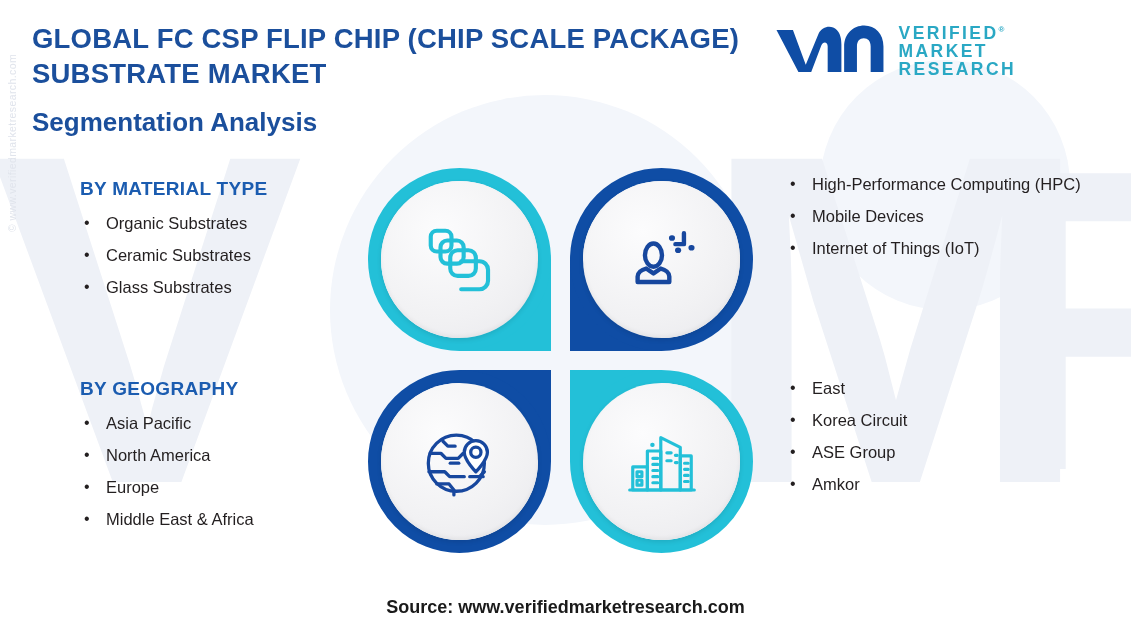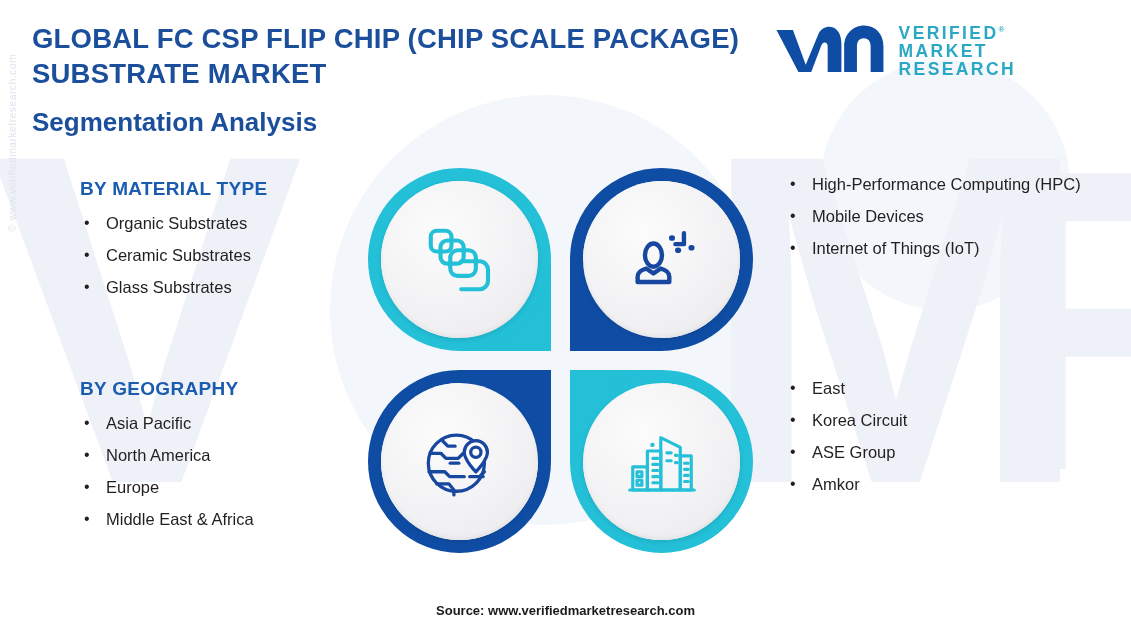--- a/index.html
+++ b/index.html
@@ -116,21 +116,21 @@
     width:157px; height:157px; border-radius:50%;
     background:radial-gradient(circle at 38% 32%, #fcfcfd 0%, #f1f1f3 62%, #e8e8ec 100%);
     box-shadow:0 2px 5px rgba(0,0,0,0.10), inset 0 -2px 4px rgba(0,0,0,0.05);
     display:flex; align-items:center; justify-content:center;
   }
   .q-icon { width:78px; height:78px; display:block; }
 
   
   .footer {
     position:absolute; left:0; bottom:12px; width:1131px;
-    text-align:center; font-size:13px; font-weight:700;
+    text-align:center; font-size:18px; font-weight:700;
     color:#1a1a1a; z-index:5;
   }
 </style>
 </head>
 <body>
 
 <div class="bg-wrap">
   <div class="bg-blob blob-1"></div>
   <div class="bg-blob blob-2"></div>
   <div class="wm-letter wm-v">V</div>

